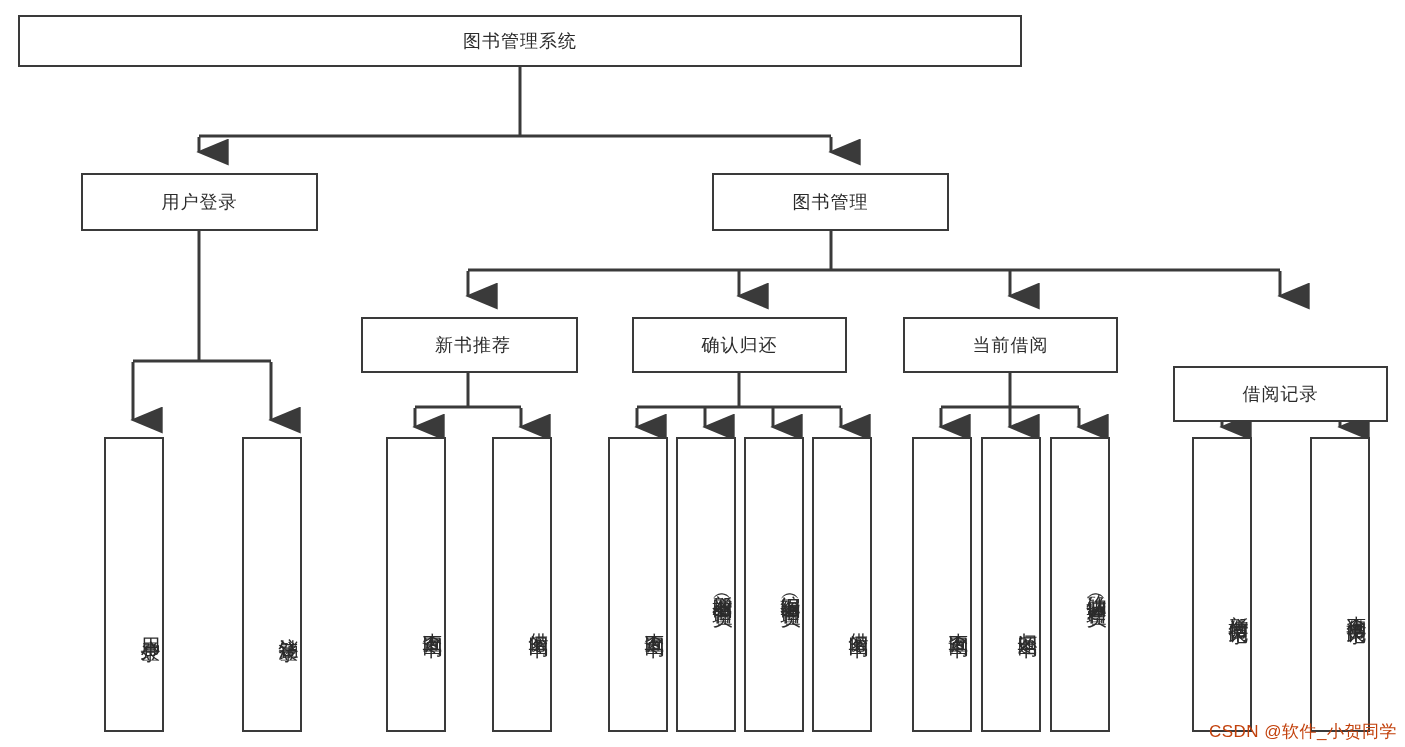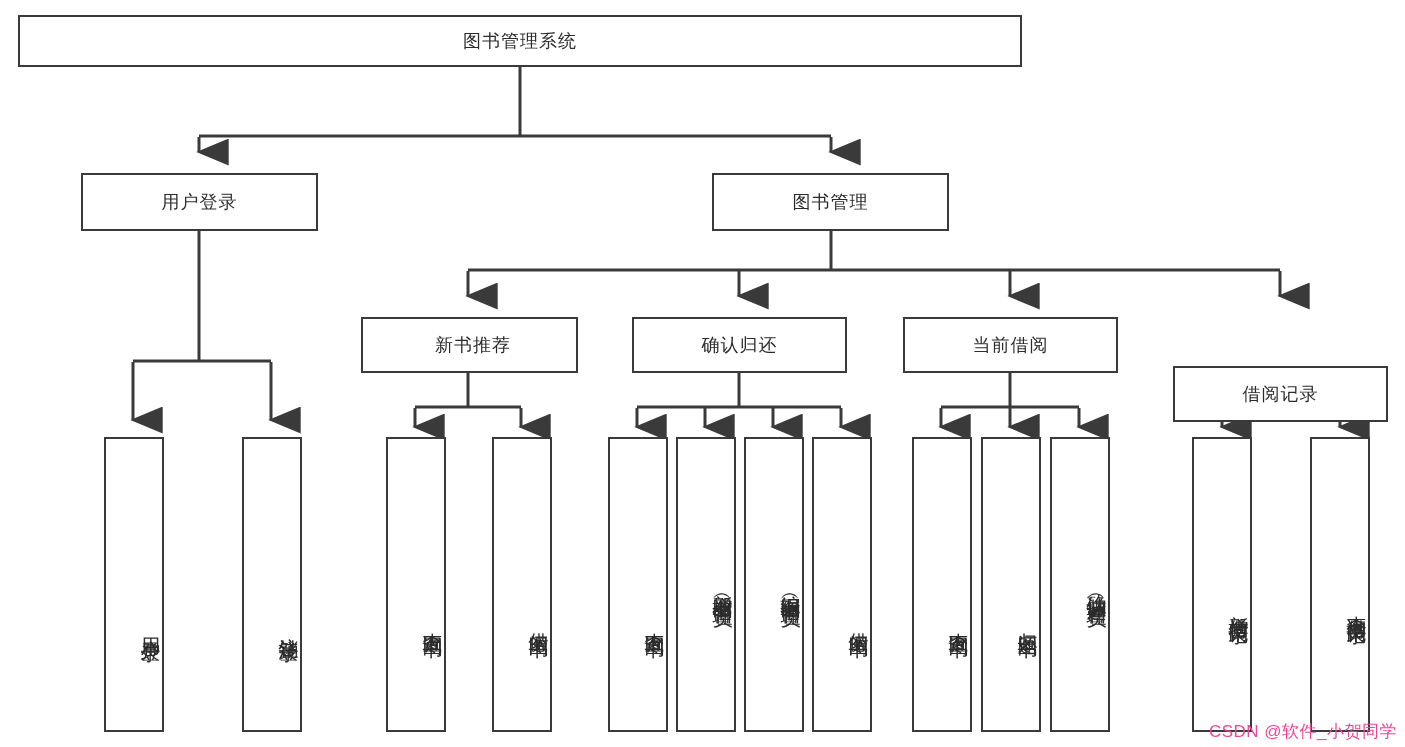--- a/index.html
+++ b/index.html
@@ -54,21 +54,21 @@
     white-space: pre-wrap;
   }
   .v-node .node-label {
     text-align: center;
   }
   .watermark {
     position: absolute;
     right: 8px;
     bottom: 4px;
     font-size: 17px;
-    color: #ec4899;
+    color: #c2410c;
     letter-spacing: 0.5px;
     user-select: none;
   }
 </style>
 </head>
 <body>
 
 <div id="canvas">
 
   <svg class="connectors" viewBox="0 0 1405 747" xmlns="http://www.w3.org/2000/svg">

